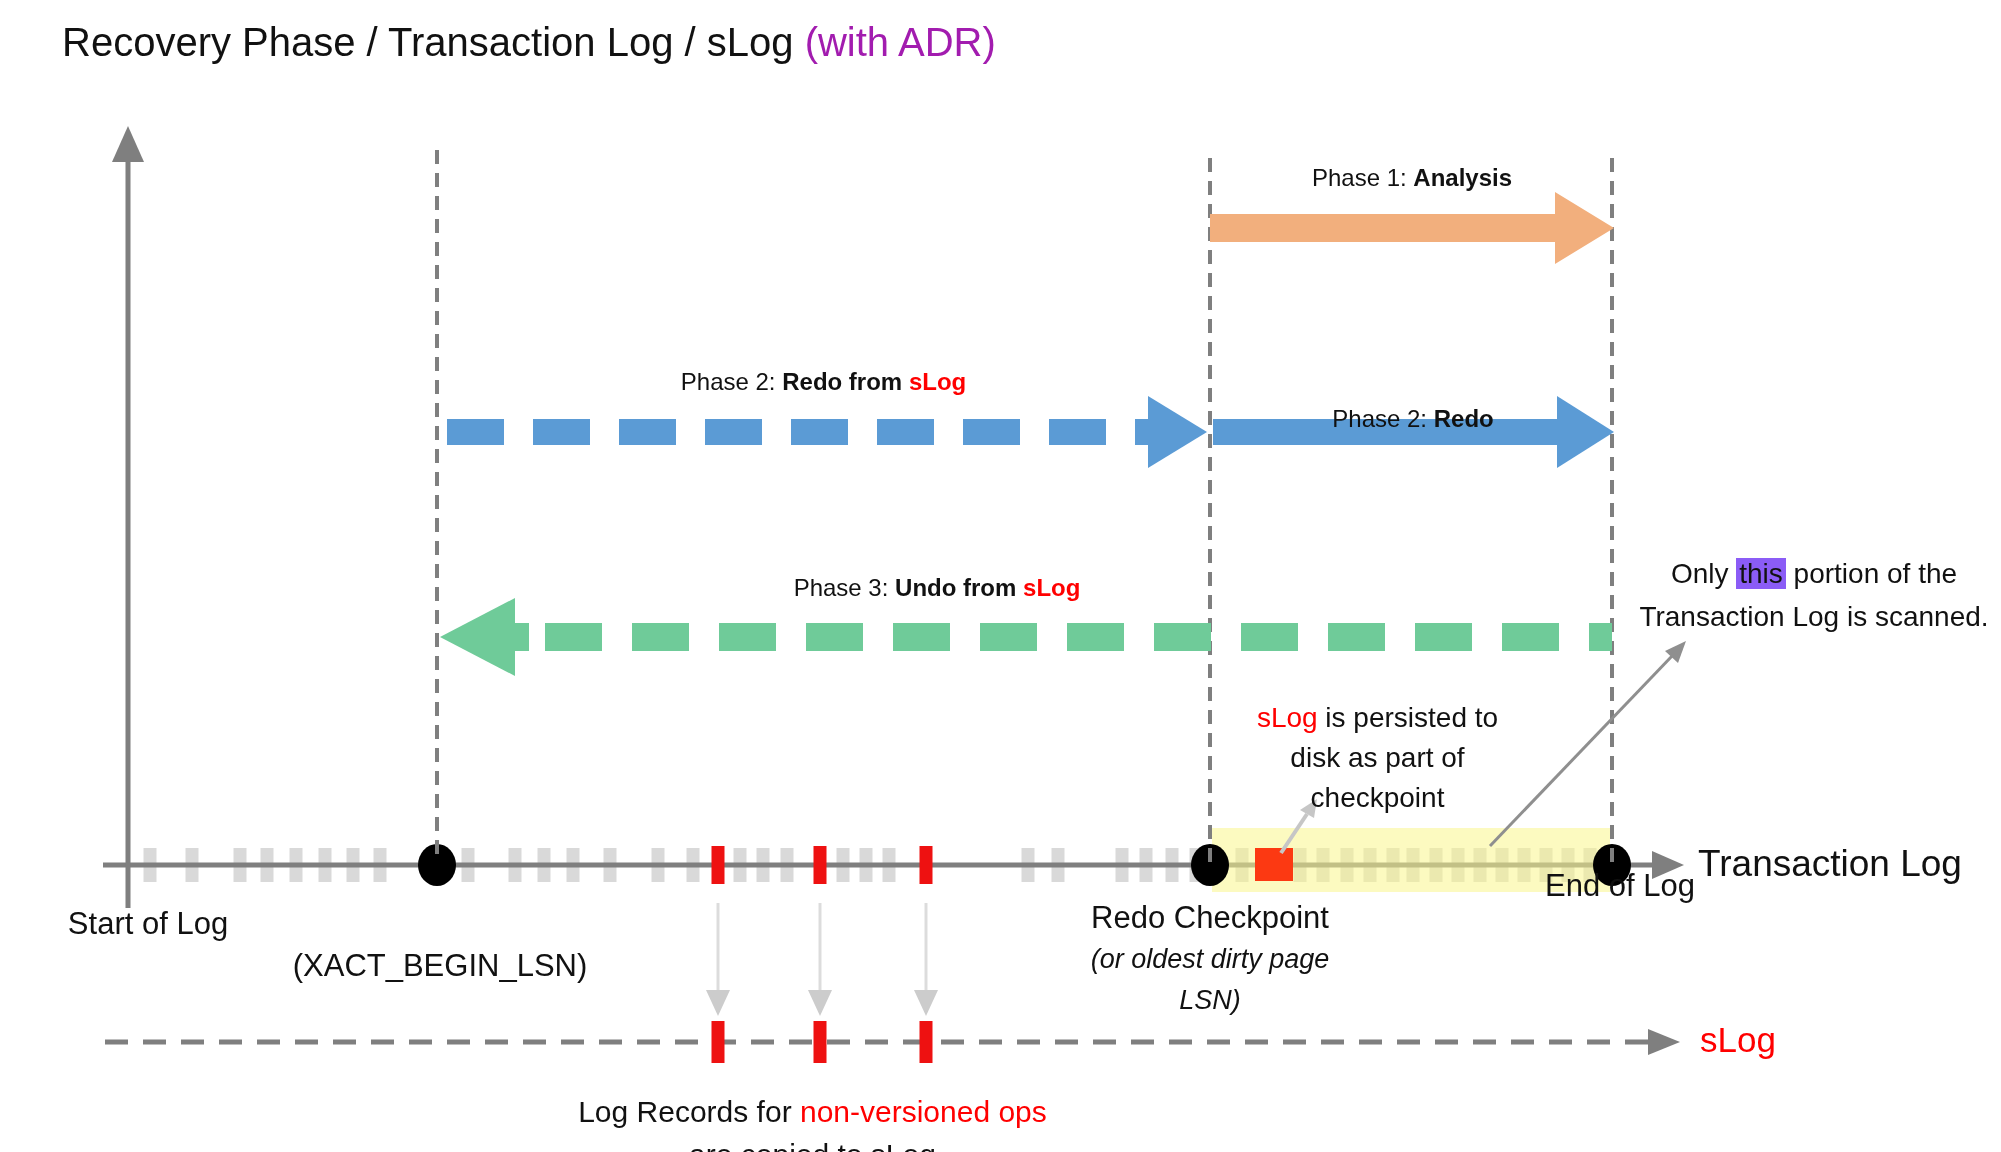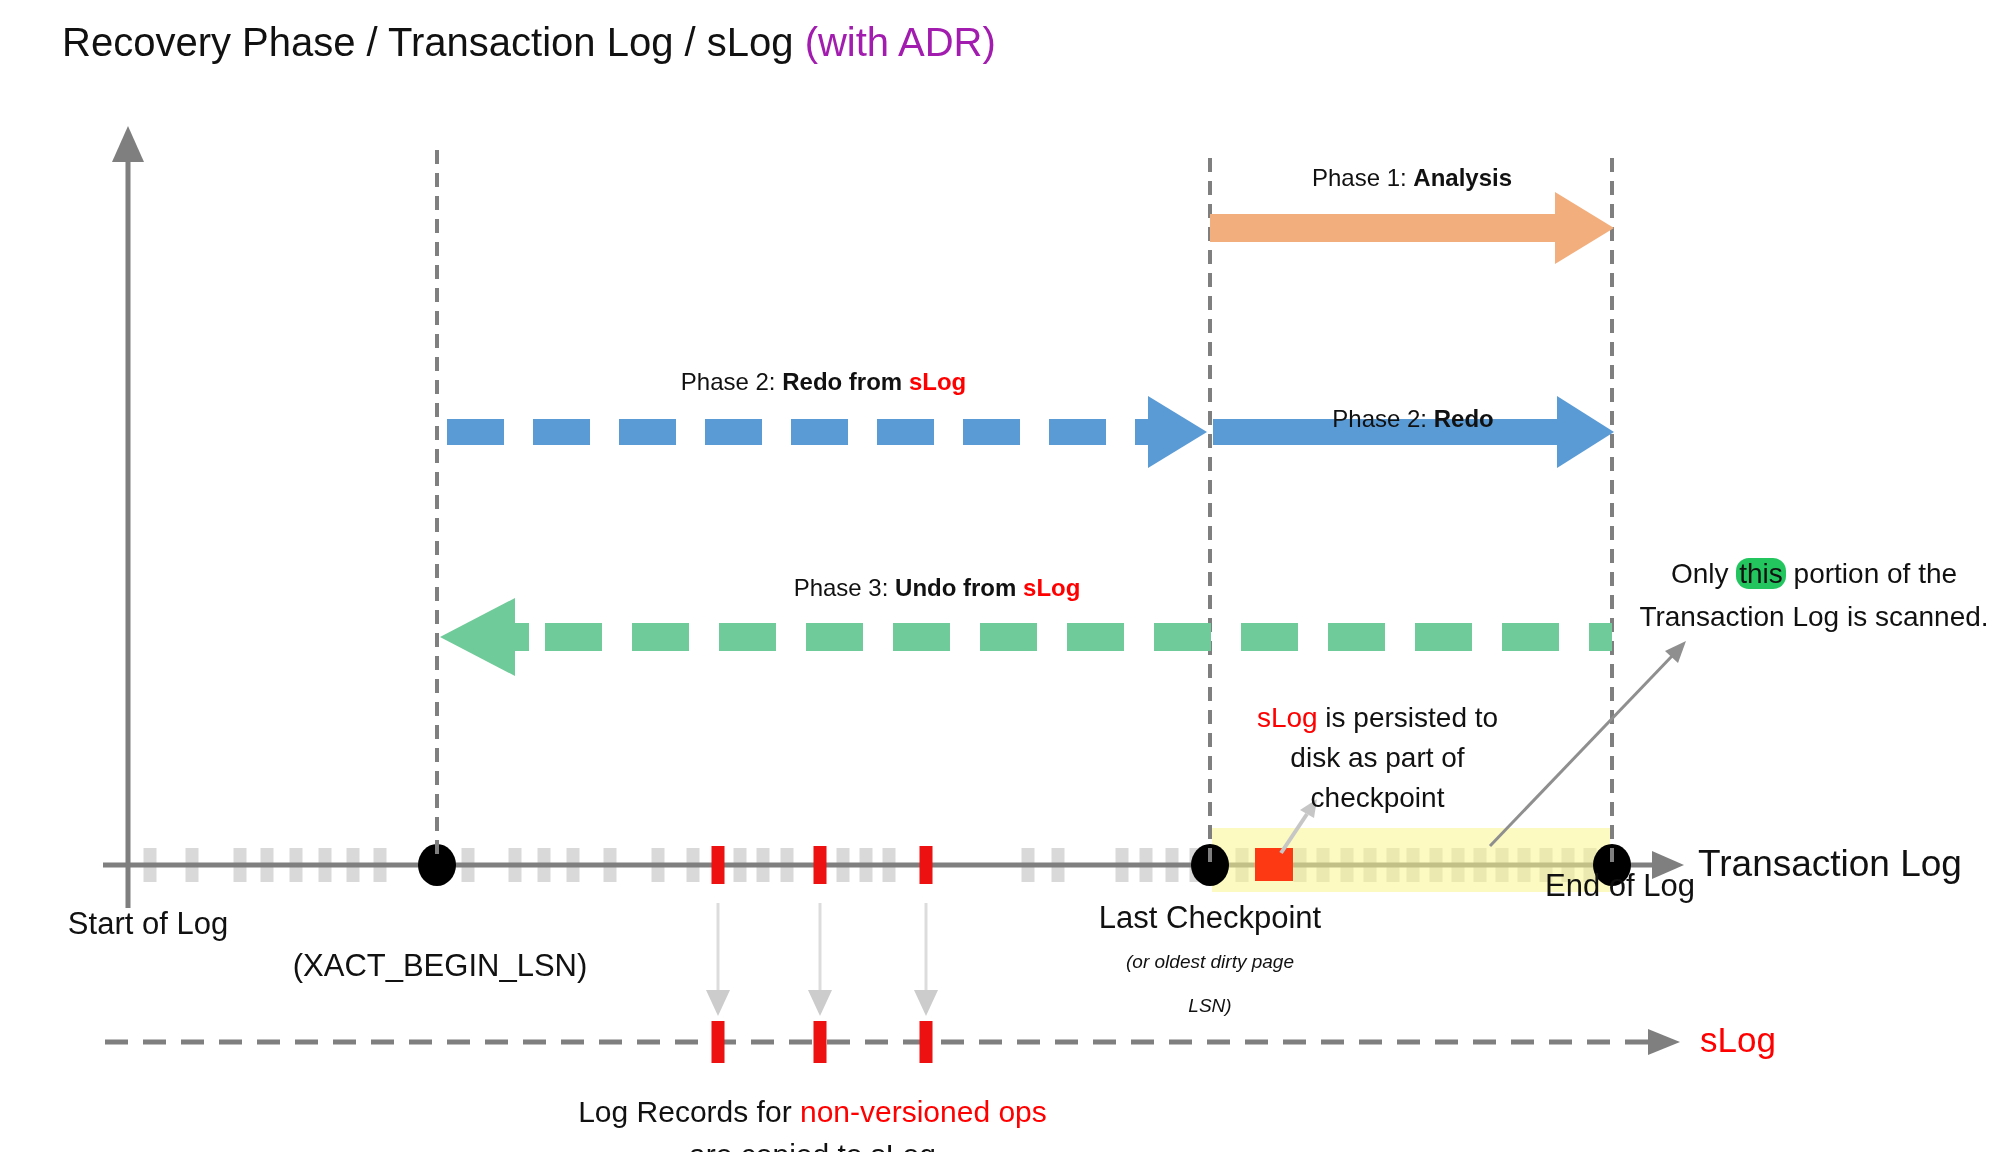--- a/index.html
+++ b/index.html
@@ -4,26 +4,26 @@
 <style>
   html,body{margin:0;padding:0;background:#ffffff;}
   body{width:2001px;height:1152px;position:relative;overflow:hidden;
        font-family:"Liberation Sans",sans-serif;color:#111;}
   .abs{position:absolute;}
   svg{position:absolute;left:0;top:0;}
   .center{text-align:center;}
   .b{font-weight:700;}
   .red{color:#ff0000;text-align:right;}
   .green{color:#a21caf;}
-  .hl{background:#22c55e;padding:0 3px;border-radius:13px;}
+  .hl{background:#8b5cf6;padding:0 3px;}
   .title{left:62px;top:20px;font-size:40px;letter-spacing:0px;white-space:nowrap;}
   .phase-label{font-size:24px;white-space:nowrap;}
   .note{font-size:28px;}
   .marker-label{font-size:31px;}
-  .italic{font-style:italic;font-size:19px;}
+  .italic{font-style:italic;font-size:27px;}
   .axis-label-tx{left:1698px;top:843px;font-size:37px;}
   .axis-label-slog{left:1700px;top:1020px;font-size:35px;}
 </style>
 </head>
 <body>
 
 <svg width="2001" height="1152" viewBox="0 0 2001 1152">
 
   <g id="gray-ticks">
       <rect x="143.5" y="848" width="13" height="34" fill="#d9d9d9"></rect>
@@ -181,21 +181,21 @@
 <div class="abs axis-label-slog red">sLog</div>
 
 <div class="abs marker-label center" style="left:38px;top:906px;width:220px;">Start of Log</div>
 
 <div class="abs marker-label center" style="left:220px;top:900px;width:440px;line-height:44px;">
   <br>
   <span>(XACT_BEGIN_LSN)</span>
 </div>
 
 <div class="abs marker-label center" style="left:1060px;top:898px;width:300px;line-height:40px;">
-  <span>Last Checkpoint</span><br>
+  <span>Redo Checkpoint</span><br>
   <span class="italic">(or oldest dirty page</span><br>
   <span class="italic">LSN)</span>
 </div>
 
 <div class="abs marker-label center" style="left:1495px;top:868px;width:250px;">End of Log</div>
 
 <div class="abs center" style="left:440px;top:1090px;width:745px;font-size:30px;line-height:43px;">
   <span>Log Records for </span><span class="red">non-versioned ops</span><br>
   <span>are copied to sLog</span>
 </div>

